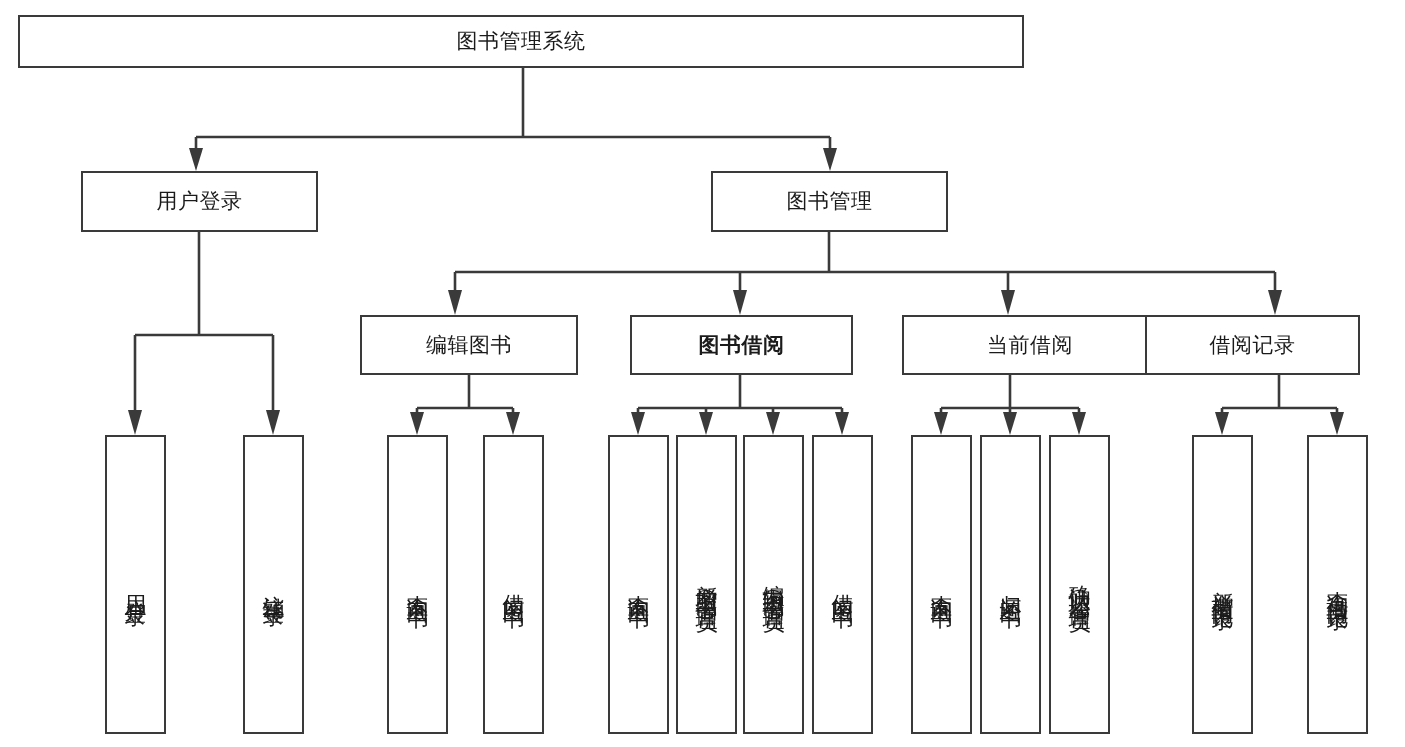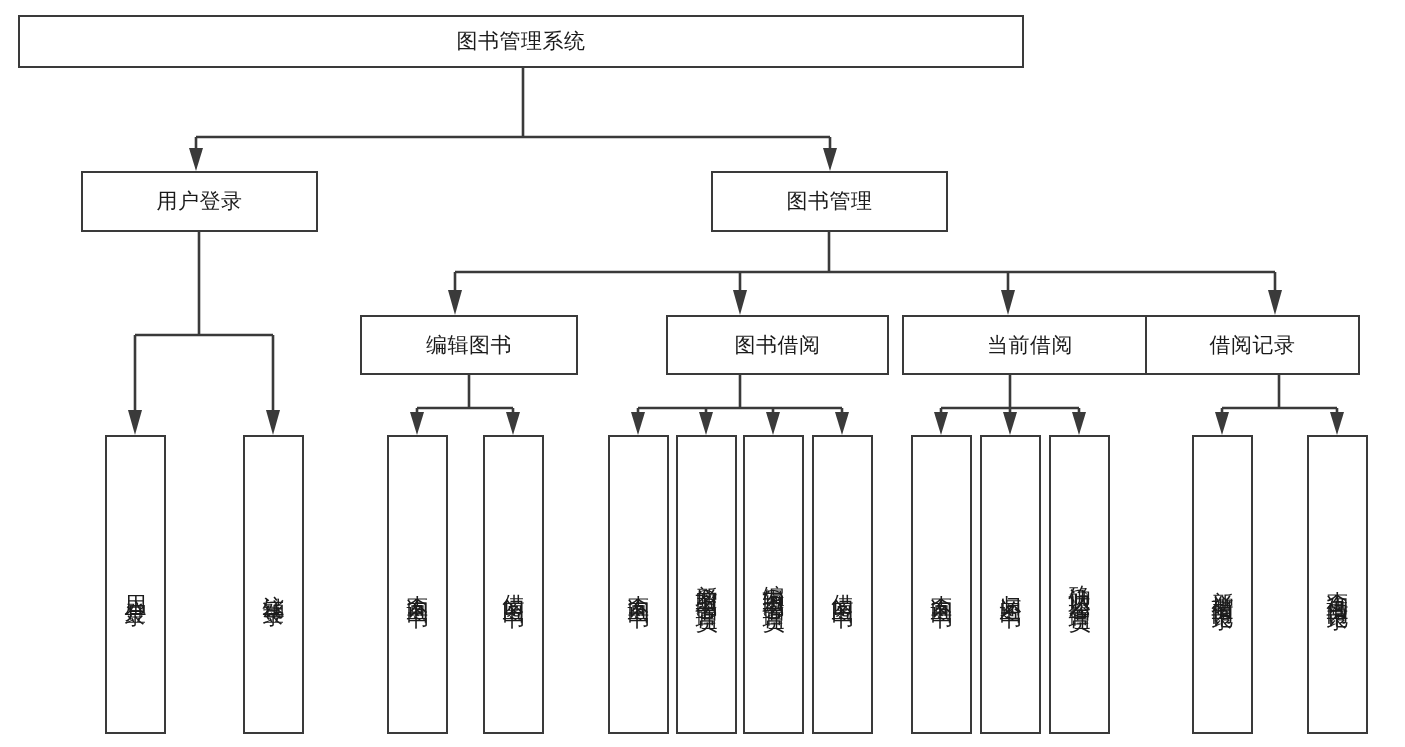--- a/index.html
+++ b/index.html
@@ -144,21 +144,21 @@
   </div>
 
   <div class="node horiz" style="left:711px;top:171px;width:237px;height:61px;">
     <span class="nlabel">图书管理</span>
   </div>
 
   <div class="node horiz" style="left:360px;top:315px;width:218px;height:60px;">
     <span class="nlabel">编辑图书</span>
   </div>
 
-  <div class="node horiz" style="left:666px;top:315px;width:223px;height:60px;">
+  <div class="node horiz" style="left:630px;top:315px;width:223px;height:60px;font-weight:bold;">
     <span class="nlabel">图书借阅</span>
   </div>
 
   <div class="node horiz" style="left:902px;top:315px;width:256px;height:60px;">
     <span class="nlabel">当前借阅</span>
   </div>
 
   <div class="node horiz" style="left:1145px;top:315px;width:215px;height:60px;">
     <span class="nlabel">借阅记录</span>
   </div>

